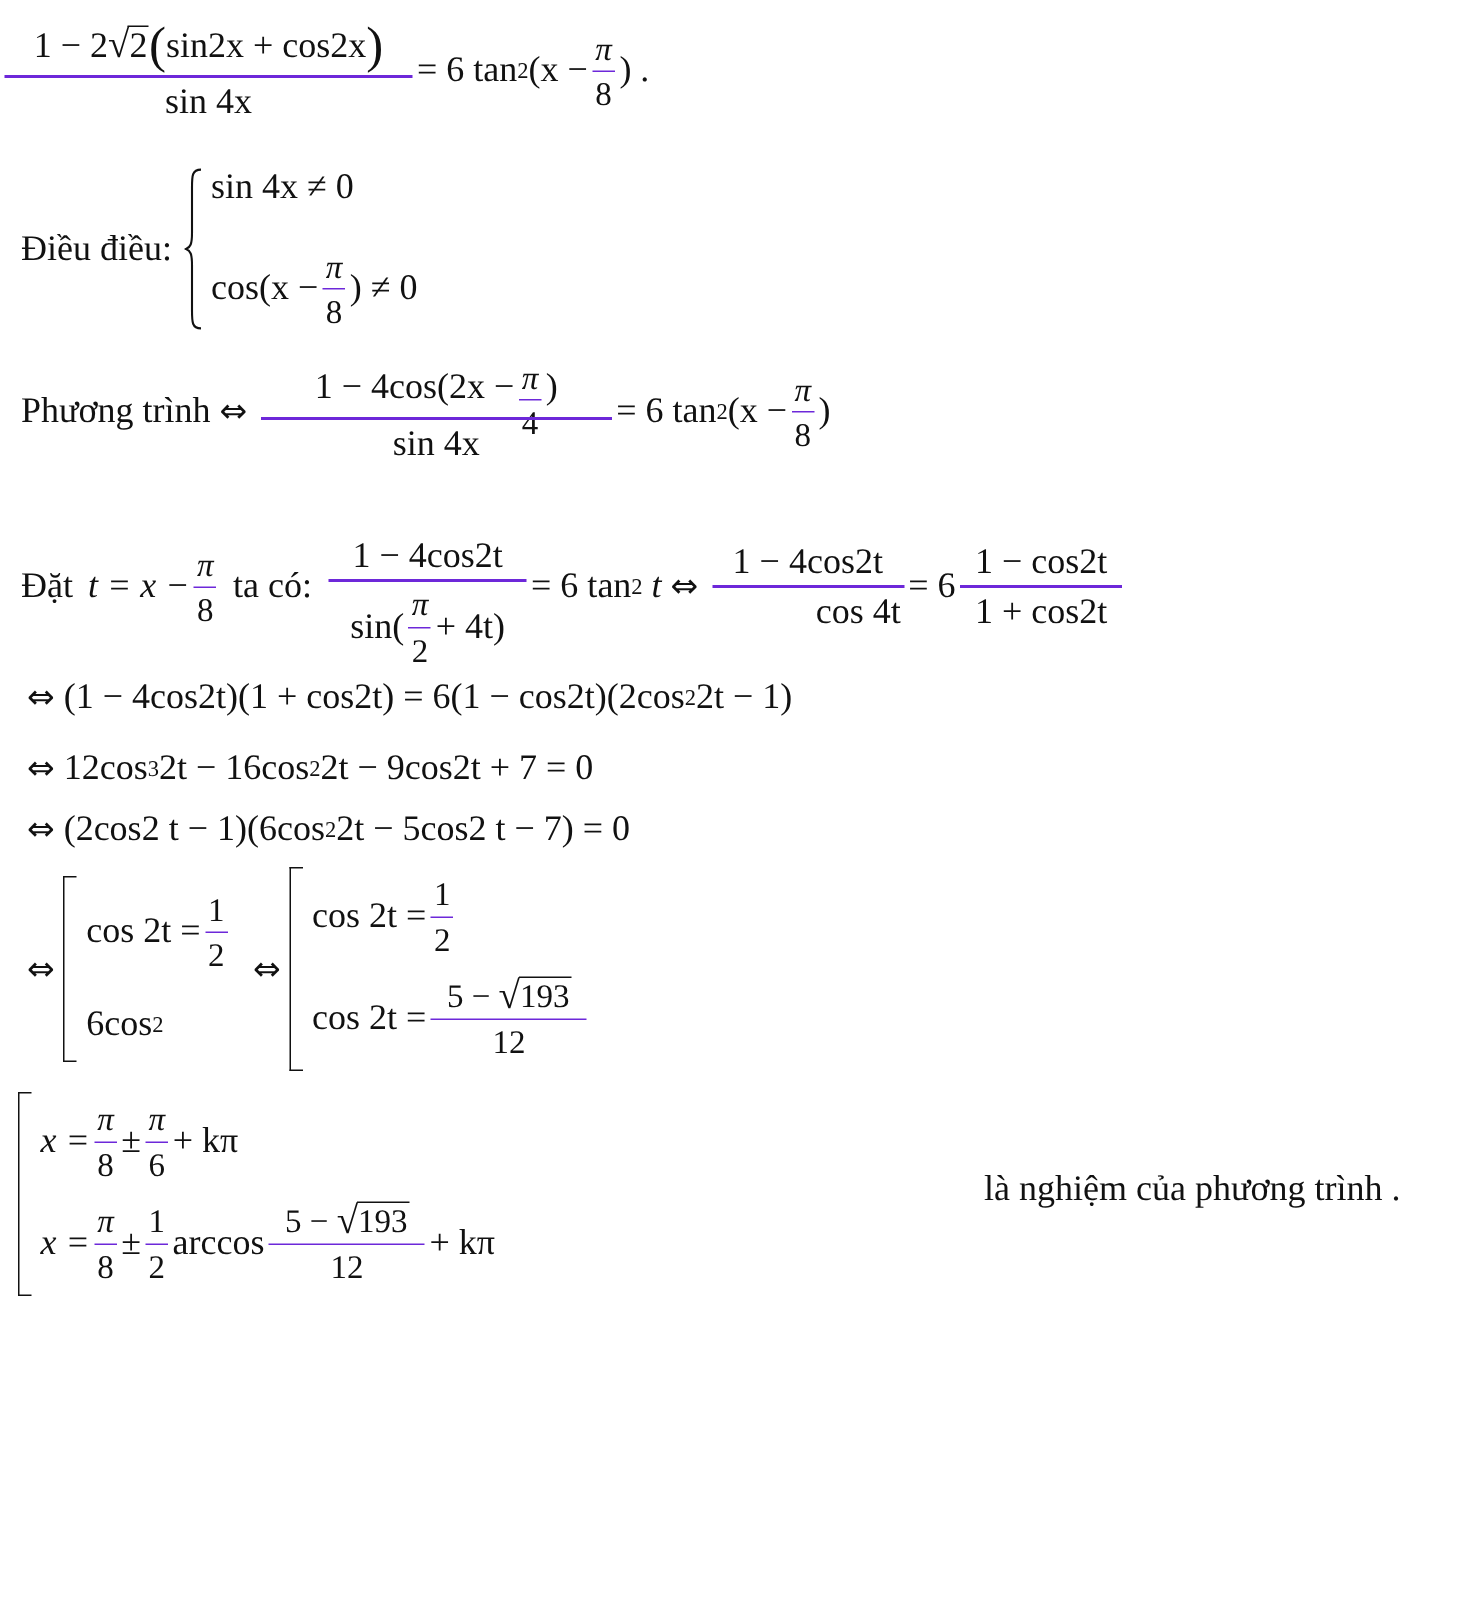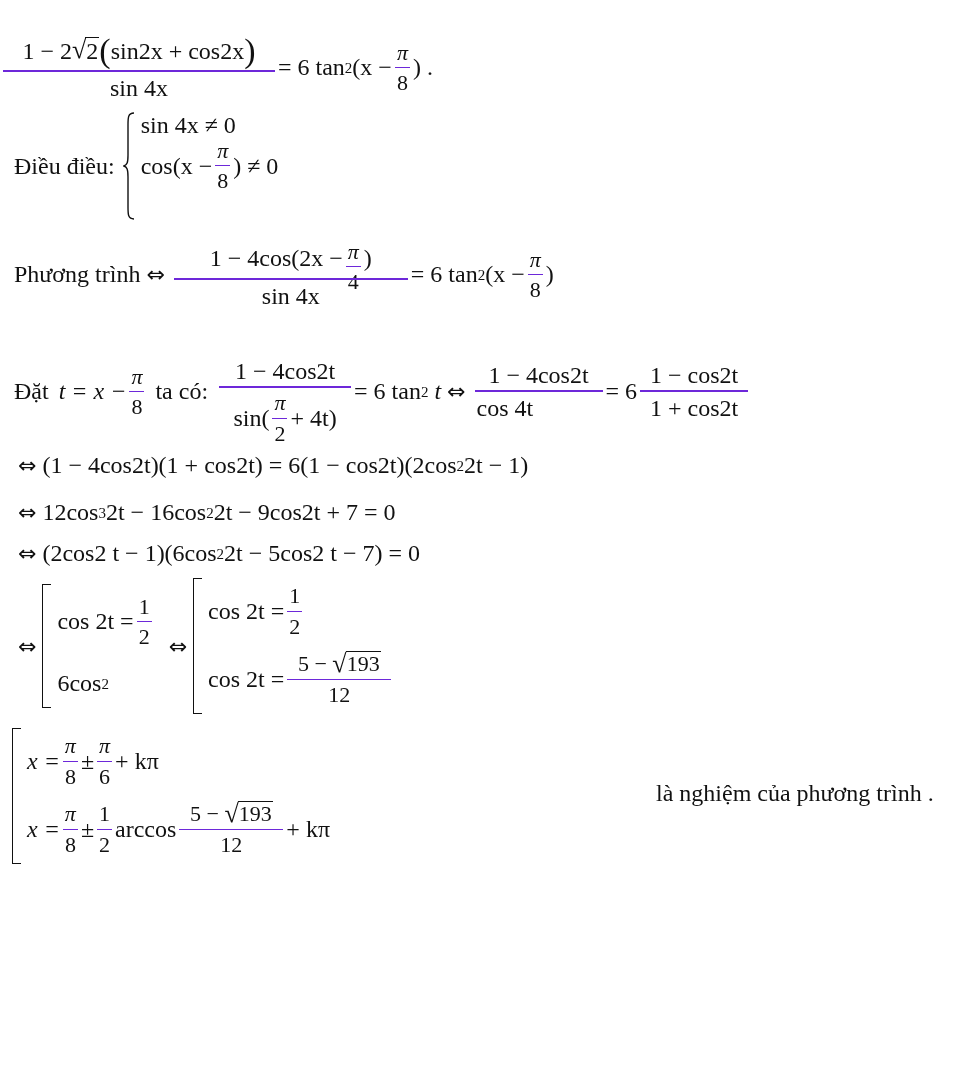--- a/index.html
+++ b/index.html
@@ -14,29 +14,29 @@
   .frac.sm { font-size: 22px; }
   .frac.sm > .den { border-top-width: 1.5px; }
   sup { font-size: 15px; vertical-align: 10px; line-height: 0; }
   .sqrt { display: inline-flex; align-items: stretch; }
   .sqrt .rad { font-size: 26px; line-height: 1; margin-right: -1px; }
   .sqrt .under { border-top: 1.5px solid #111; padding: 0 1px; line-height: 1.1; }
   .brace-sys { display: inline-flex; align-items: stretch; }
   .curly { display: inline-block; width: 12px; position: relative; margin-right: 6px; }
   .curly svg { position: absolute; left: 0; top: 0; width: 12px; height: 100%; }
   .sqbr { display: inline-block; width: 8px; border-left: 1.5px solid #111; border-top: 1.5px solid #111; border-bottom: 1.5px solid #111; margin-right: 6px; }
-  .sys-lines { display: flex; flex-direction: column; }
+  .sys-lines { display: flex; flex-direction: column; justify-content: space-between; }
   .sys-lines > div { display: flex; align-items: center; white-space: nowrap; }
   .iff { font-family: "DejaVu Sans", sans-serif; font-size: 22px; margin: 0 6px; }
   .big-paren { font-size: 34px; line-height: 1; vertical-align: middle; }
 </style>
 </head>
 <body>
 
-<div class="abs row" style="left:0px; top:14px;margin-top:20px;">
+<div class="abs row" style="left:0px; top:14px;">
   <span class="frac">
     <span class="num" style="display:flex;align-items:center;">
       <span>1 − 2</span>
       <span class="sqrt">
           <span class="rad">√</span>
           <span class="under">2</span>
         </span>
       <span class="big-paren">(</span>
       <span class="i" style="font-style:normal;">sin2x + cos2x</span>
       <span class="big-paren">)</span>
@@ -115,21 +115,21 @@
           <span class="num i">π</span>
           <span class="den">2</span>
         </span>
       <span>+ 4t)</span>
     </span>
   </span>
   <span>= 6 tan</span><sup>2</sup>&nbsp;<span class="i">t</span>
   <span class="iff">⇔</span>
   <span class="frac">
     <span class="num">1 −  4cos2t</span>
-    <span class="den" style="width:124px;text-align:left;">cos 4t</span>
+    <span class="den" style="width:124px;text-align:right;">cos 4t</span>
   </span>
   <span>= 6</span>
   <span class="frac">
     <span class="num">1 − cos2t</span>
     <span class="den" style="width:104px;text-align:center;">1 +  cos2t</span>
   </span>
 </div>
 
 <div class="abs row" style="left:18px; top:452px;">
   <span class="iff" style="margin-left:0;">⇔</span>

